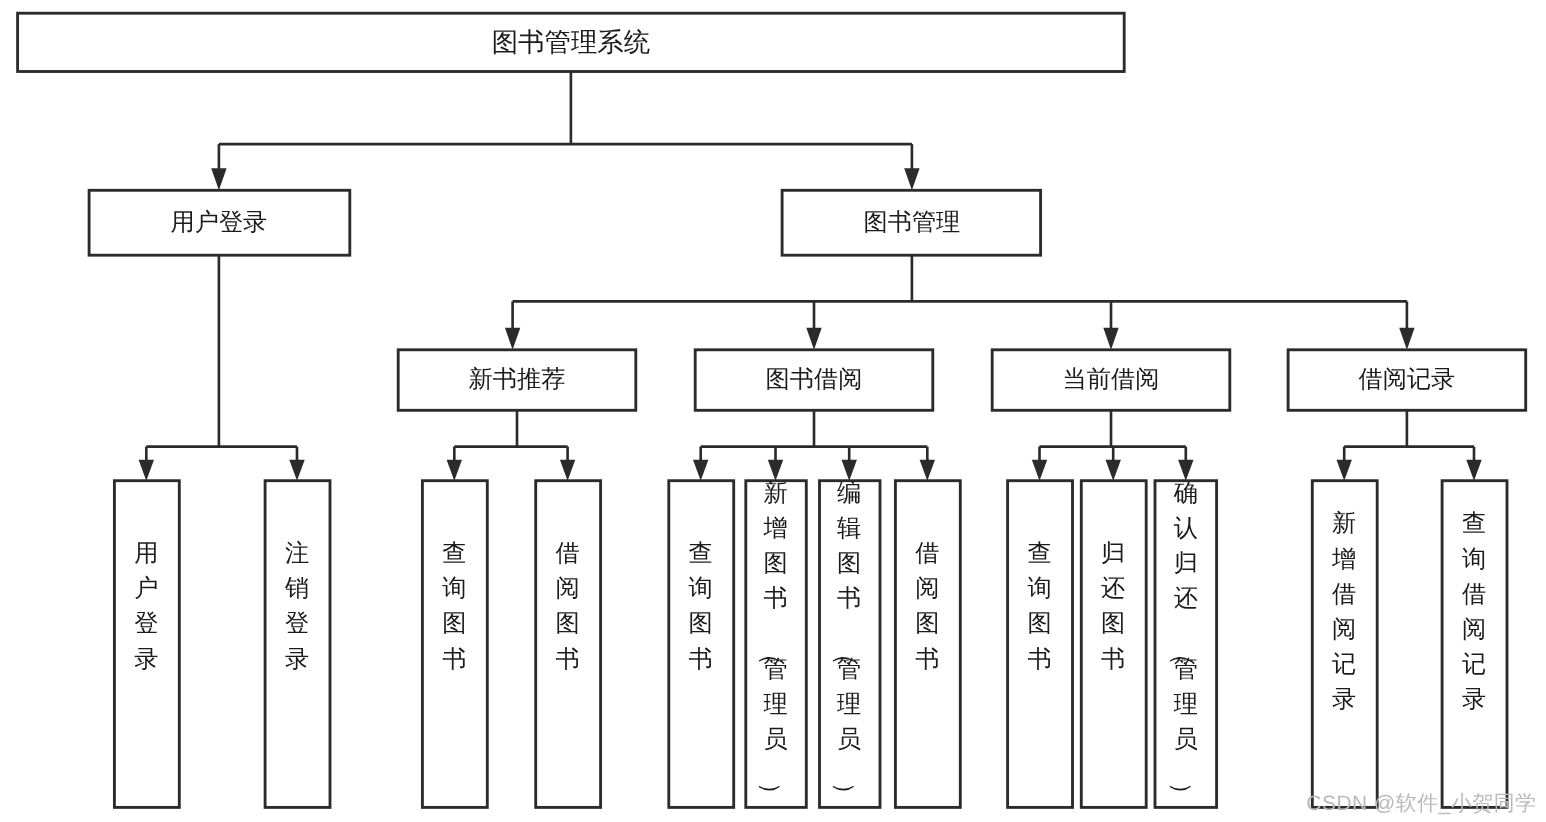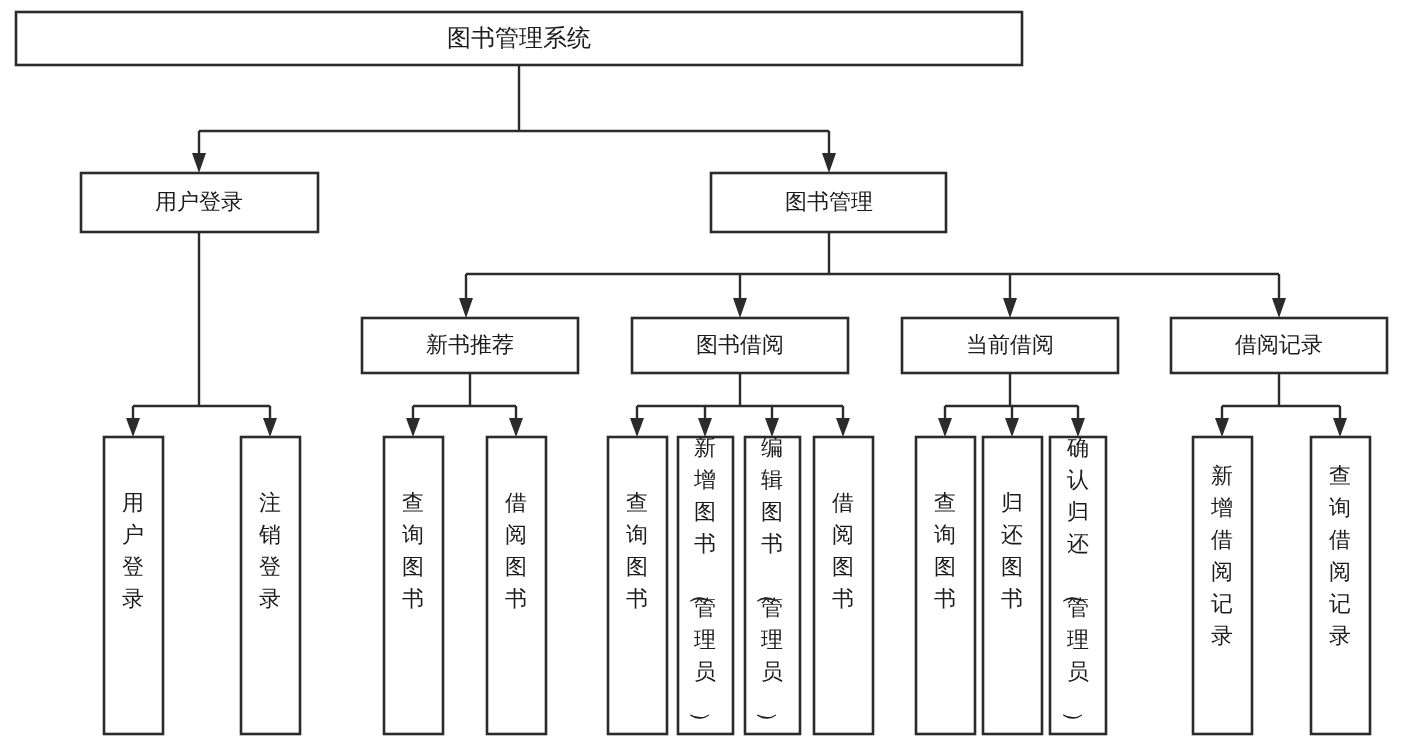--- a/index.html
+++ b/index.html
@@ -215,13 +215,14 @@
         <rect class="node-box" x="1193" y="437" width="59" height="297"></rect>
         <text class="node-label-vert" x="1222" y="483"><tspan x="1222" y="483">新</tspan><tspan x="1222" y="515">增</tspan><tspan x="1222" y="547">借</tspan><tspan x="1222" y="579">阅</tspan><tspan x="1222" y="611">记</tspan><tspan x="1222" y="643">录</tspan></text>
       </g>
       <g>
         <rect class="node-box" x="1311" y="437" width="59" height="297"></rect>
         <text class="node-label-vert" x="1340" y="483"><tspan x="1340" y="483">查</tspan><tspan x="1340" y="515">询</tspan><tspan x="1340" y="547">借</tspan><tspan x="1340" y="579">阅</tspan><tspan x="1340" y="611">记</tspan><tspan x="1340" y="643">录</tspan></text>
       </g>
     </g>
   </svg>
 
+  <div class="watermark">CSDN @软件_小贺同学</div>
 </div>
 
 </body></html>

